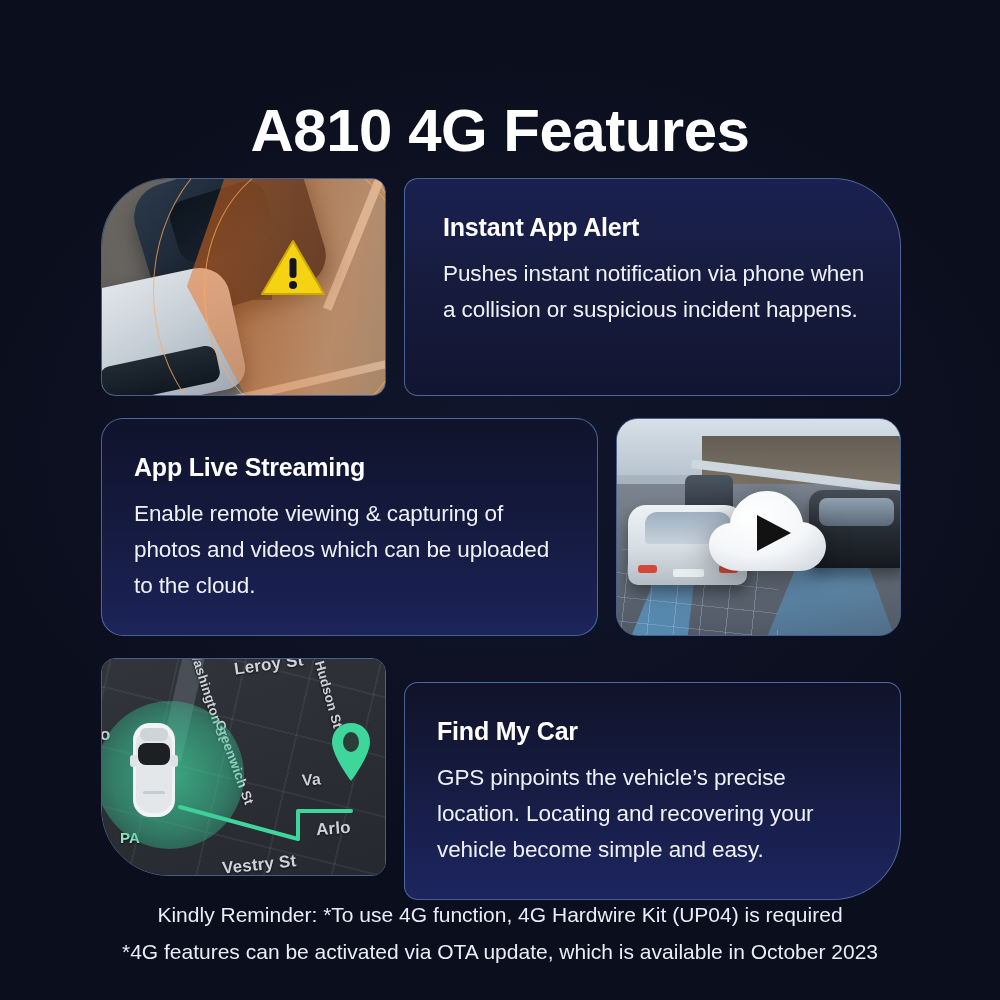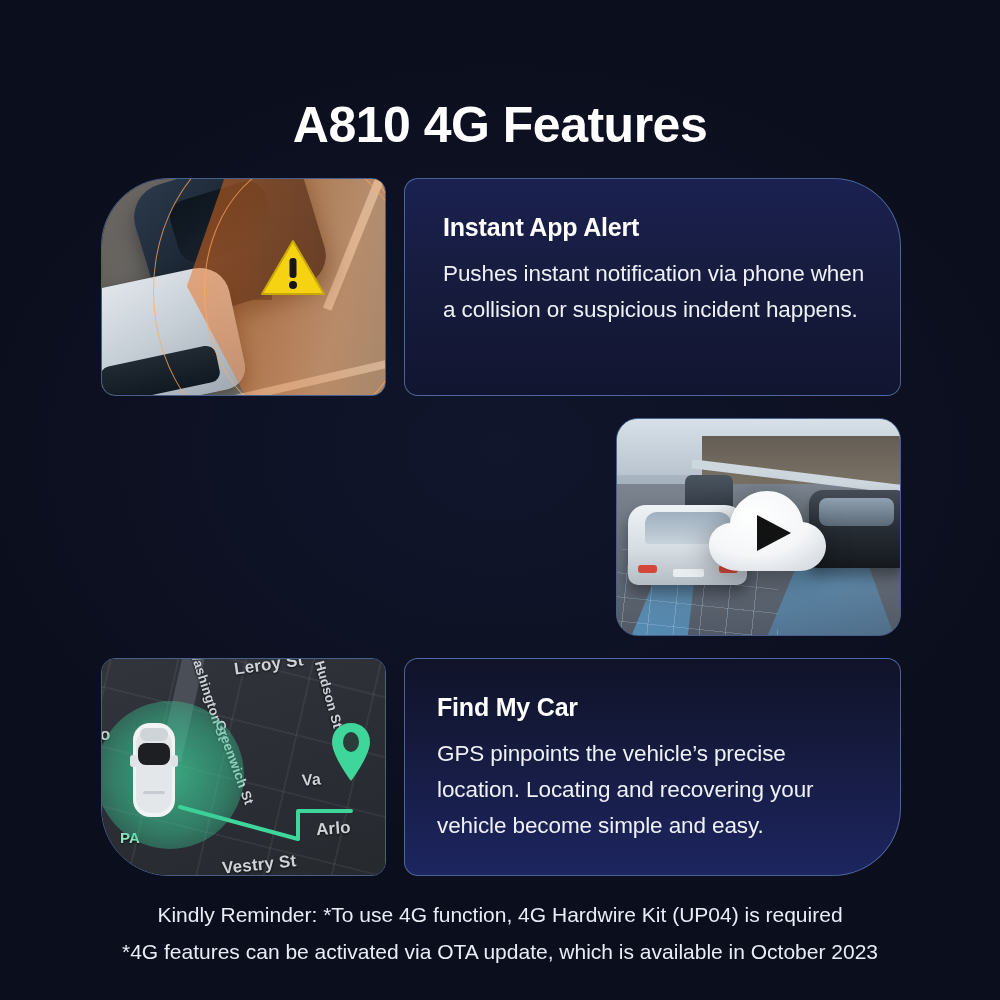--- a/index.html
+++ b/index.html
@@ -33,21 +33,21 @@
     z-index: 1;
   }
 
   
   #page-title {
     position: absolute;
     left: 0; top: 96px;
     width: 1000px;
     text-align: center;
     color: #ffffff;
-    font-size: 50px;
+    font-size: 60px;
     font-weight: bold;
     letter-spacing: -0.5px;
   }
 
   
   .card {
     position: absolute;
     overflow: hidden;
     border: 1px solid rgba(120,160,225,0.55);
   }
@@ -100,21 +100,21 @@
     border-radius: 22px;
   }
 
   
   #feature-image-map {
     left: 101px; top: 658px;
     width: 285px; height: 218px;
     border-radius: 14px 14px 14px 68px;
   }
   #feature-card-findcar {
-    left: 404px; top: 658px;
+    left: 404px; top: 682px;
     width: 497px; height: 218px;
     border-radius: 14px 14px 68px 14px;
     background: linear-gradient(180deg, #101328 0%, #171d46 55%, #1d2560 100%);
   }
 
   
   #footer-note {
     position: absolute;
     left: 0; top: 896px;
     width: 1000px;
@@ -376,20 +376,24 @@
         <circle cx="33" cy="46" r="4" fill="#15151a"></circle>
       </svg>
     </div>
   </div>
 
   <div class="card text-card" id="feature-card-alert">
     <div class="card-title">Instant App Alert</div>
     <div class="card-body">Pushes instant notification via phone when a collision or suspicious incident happens.</div>
   </div>
 
+  <div class="card text-card" id="feature-card-streaming">
+    <div class="card-title">App Live Streaming</div>
+    <div class="card-body">Enable remote viewing &amp; capturing of photos and videos which can be uploaded to the cloud.</div>
+  </div>
 
   <div class="card" id="feature-image-streaming">
     <div class="img-inner" id="streaming-scene">
       <div id="streaming-sky"></div>
       <div id="streaming-treeline"></div>
       <div id="streaming-road"></div>
       <div id="streaming-guardrail"></div>
       <div id="streaming-lane-left"></div>
       <div id="streaming-lane-right"></div>
       <div id="streaming-grid"></div>

